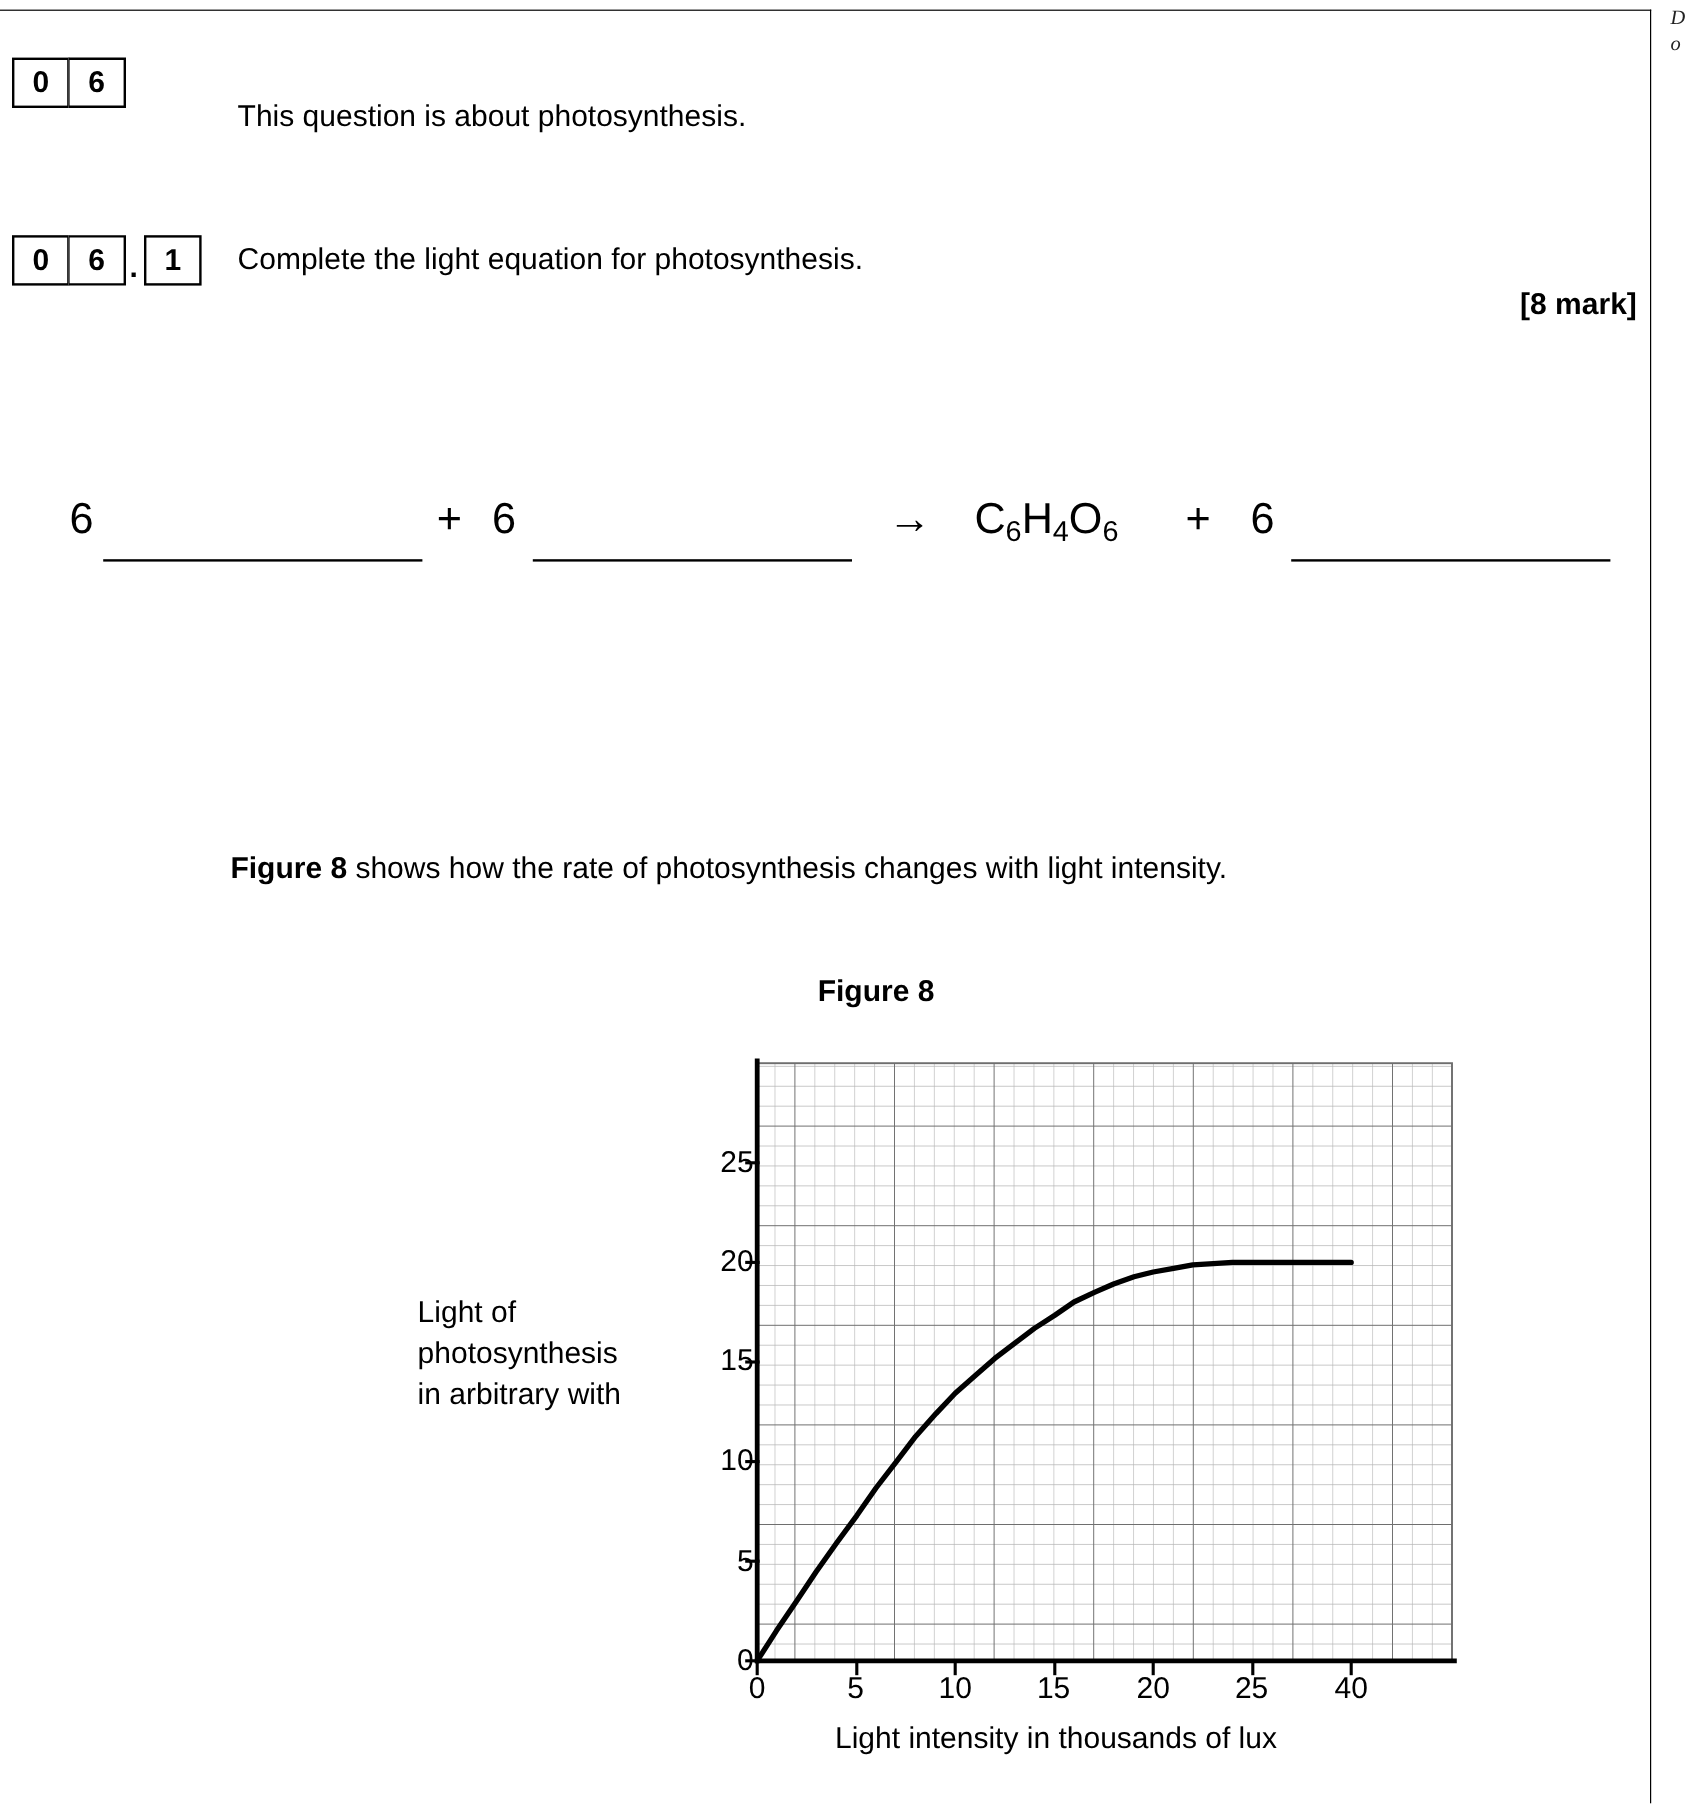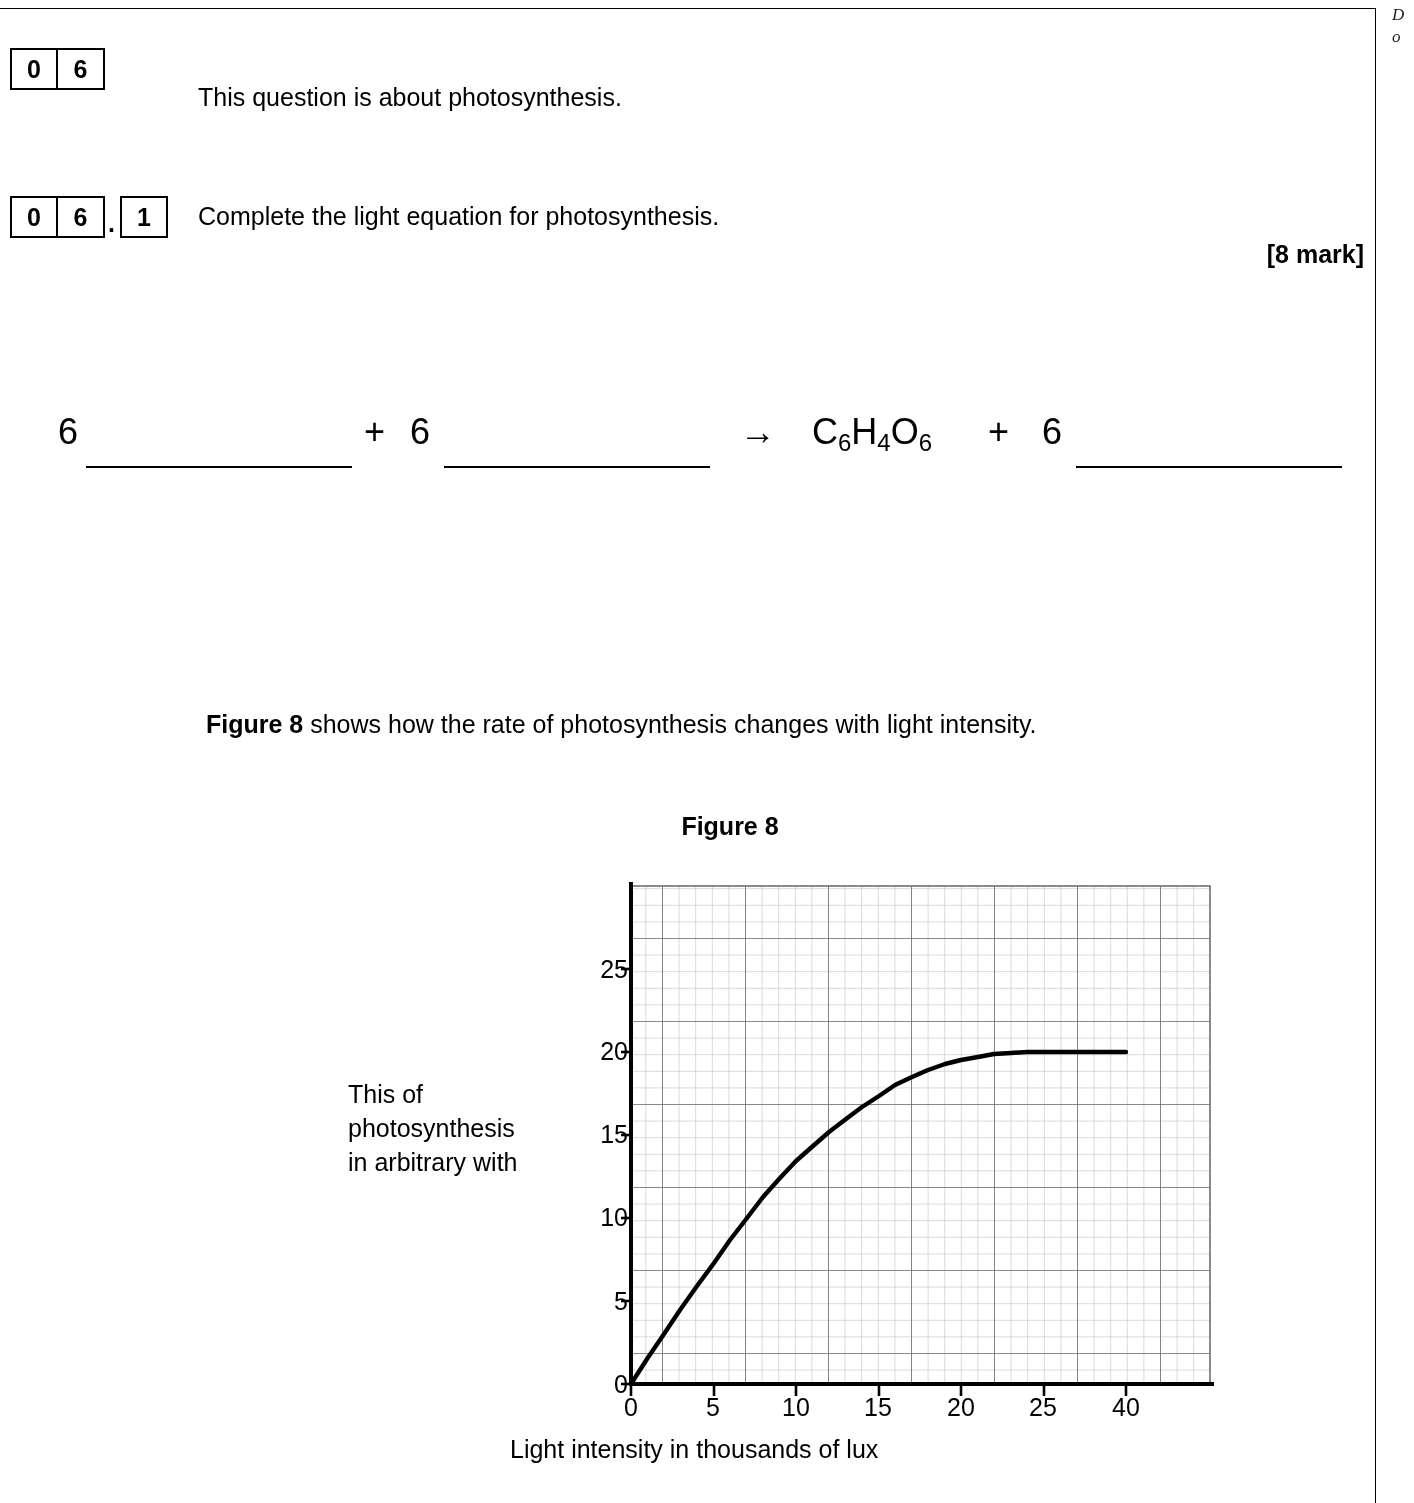--- a/index.html
+++ b/index.html
@@ -141,21 +141,21 @@
     width: 250px;
     font-size: 25px;
     line-height: 34px;
     text-align: left;
   }
   #xlabel {
     position: absolute;
     left: 180px;
     top: 580px;
     width: 740px;
-    text-align: left;
+    text-align: center;
     font-size: 25px;
   }
   .ytick-label {
     position: absolute;
     width: 50px;
     text-align: right;
     font-size: 25px;
     line-height: 25px;
   }
   .xtick-label {
@@ -199,28 +199,28 @@
 
   <span class="eq-item" style="left:682px; top:6px;">→</span>
 
   <span class="eq-item" style="left:754px; top:6px;"><span>C</span><span class="sub">6</span><span>H</span><span class="sub">4</span><span>O</span><span class="sub">6</span></span>
 
   <span class="eq-item" style="left:930px; top:6px;">+</span>
   <span class="eq-item" style="left:984px; top:6px;">6</span>
   <span class="eq-blank" style="left:1018px; top:60px; width:266px;"></span>
 </div>
 
-<div class="prose" style="left:206px; top:708px;text-align:center;"><span class="bold">Figure 8</span><span> shows how the rate of photosynthesis changes with light intensity.</span></div>
+<div class="prose" style="left:192px; top:708px;text-align:center;"><span class="bold">Figure 8</span><span> shows how the rate of photosynthesis changes with light intensity.</span></div>
 
 <div id="figure-title"><span id="fig-title-inner">Figure 8</span></div>
 
 <div id="graph">
 
   <div id="ylabel">
-    <div>This of</div>
+    <div>Light of</div>
     <div>photosynthesis</div>
     <div>in arbitrary with</div>
   </div>
 
   <div class="ytick-label" style="left:248px; top:517px;">0</div>
   <div class="ytick-label" style="left:248px; top:434px;">5</div>
   <div class="ytick-label" style="left:248px; top:350px;">10</div>
   <div class="ytick-label" style="left:248px; top:267px;">15</div>
   <div class="ytick-label" style="left:248px; top:184px;">20</div>
   <div class="ytick-label" style="left:248px; top:102px;">25</div>

